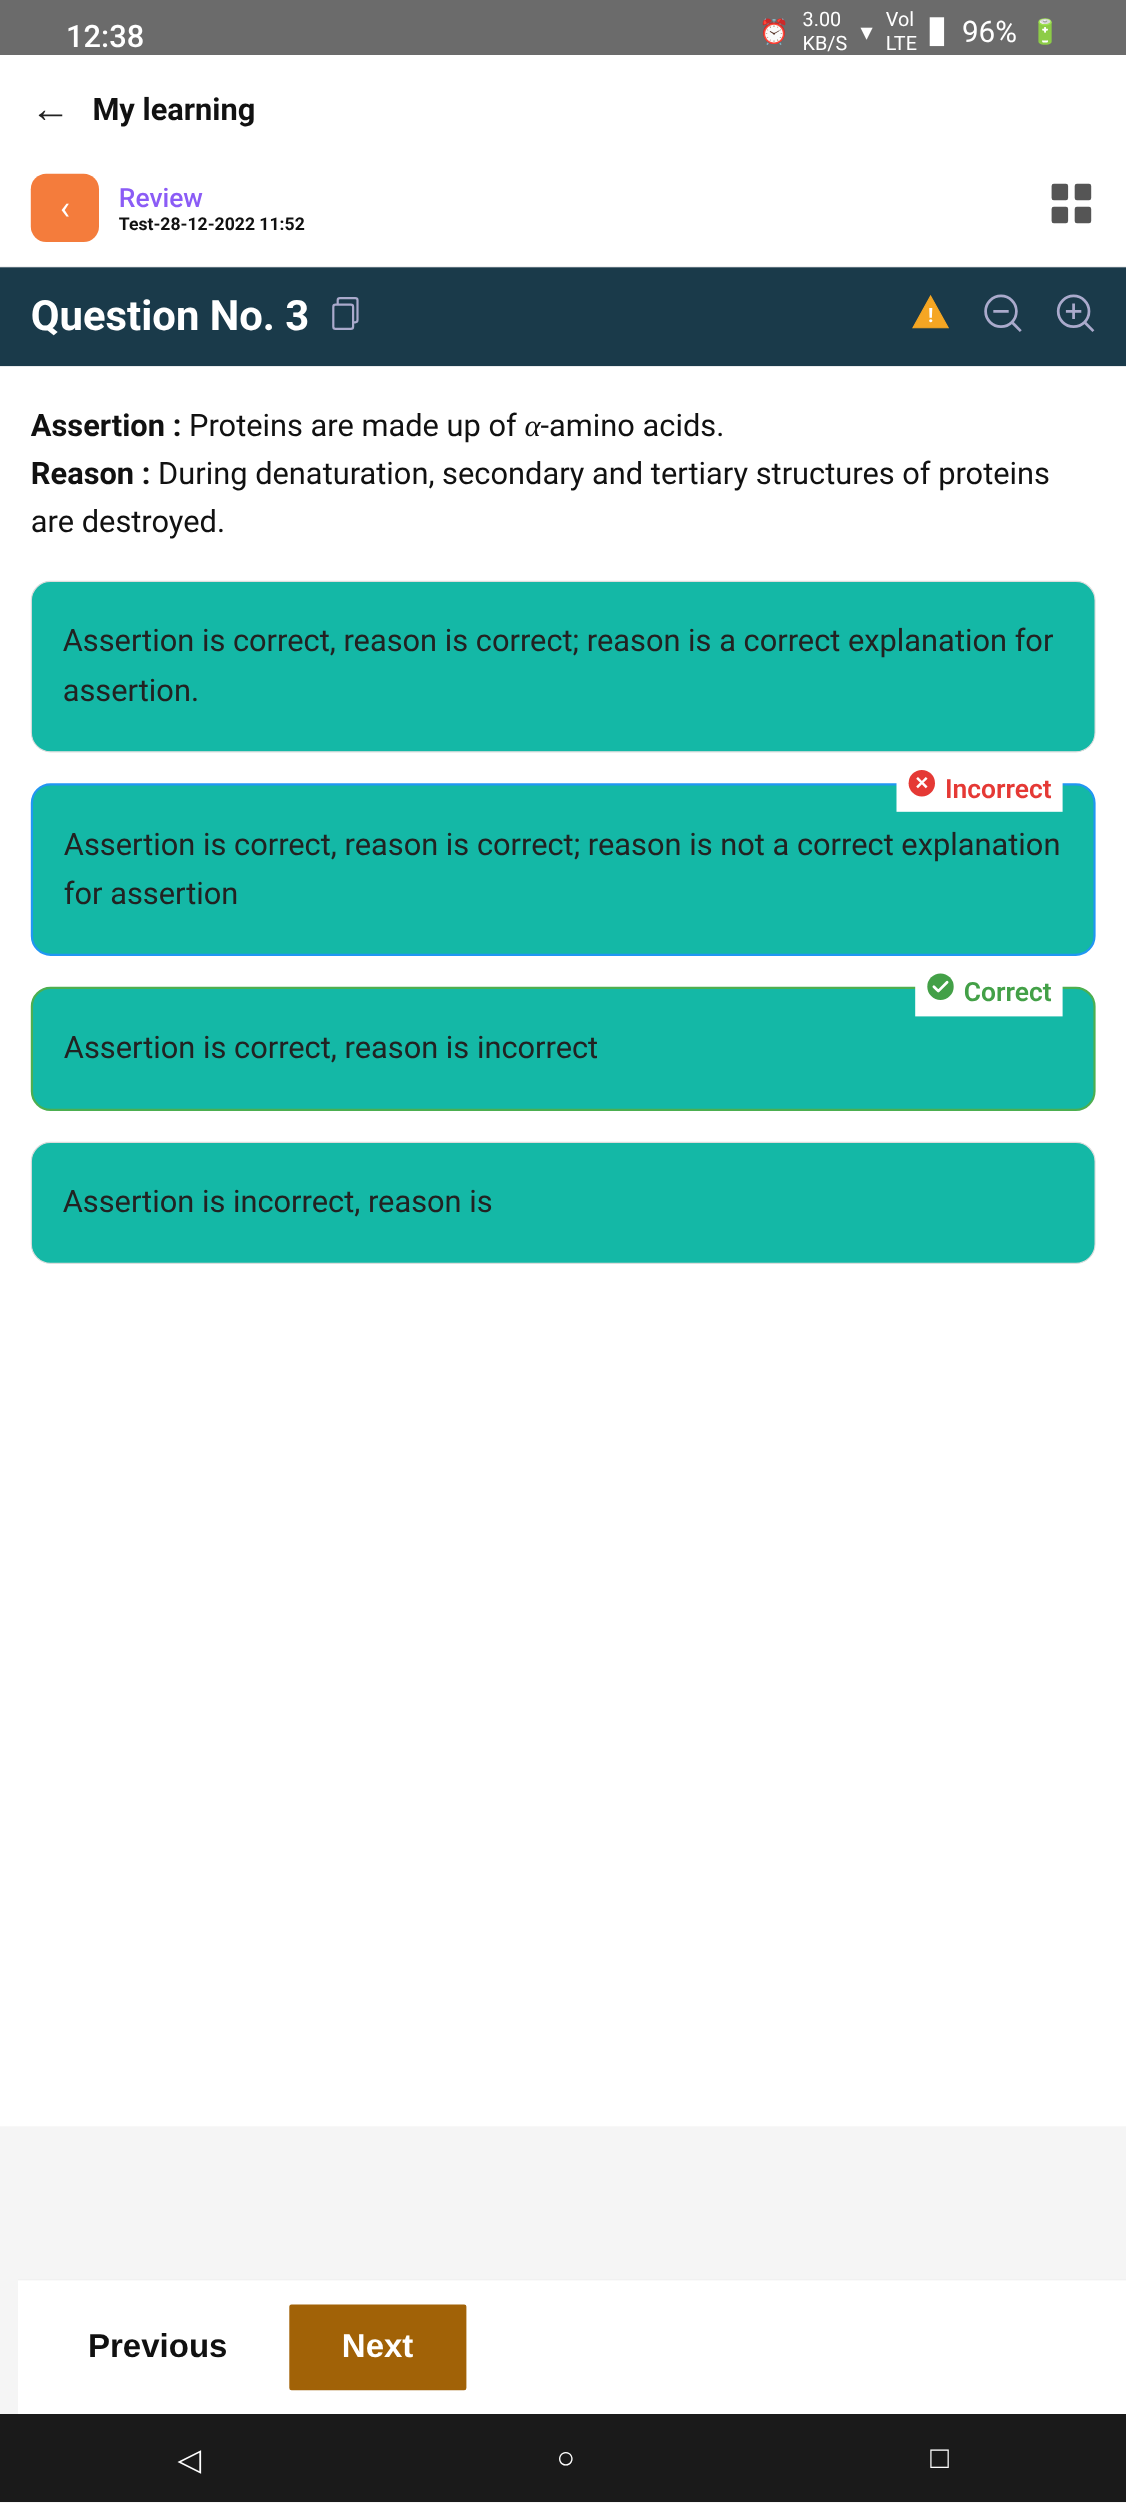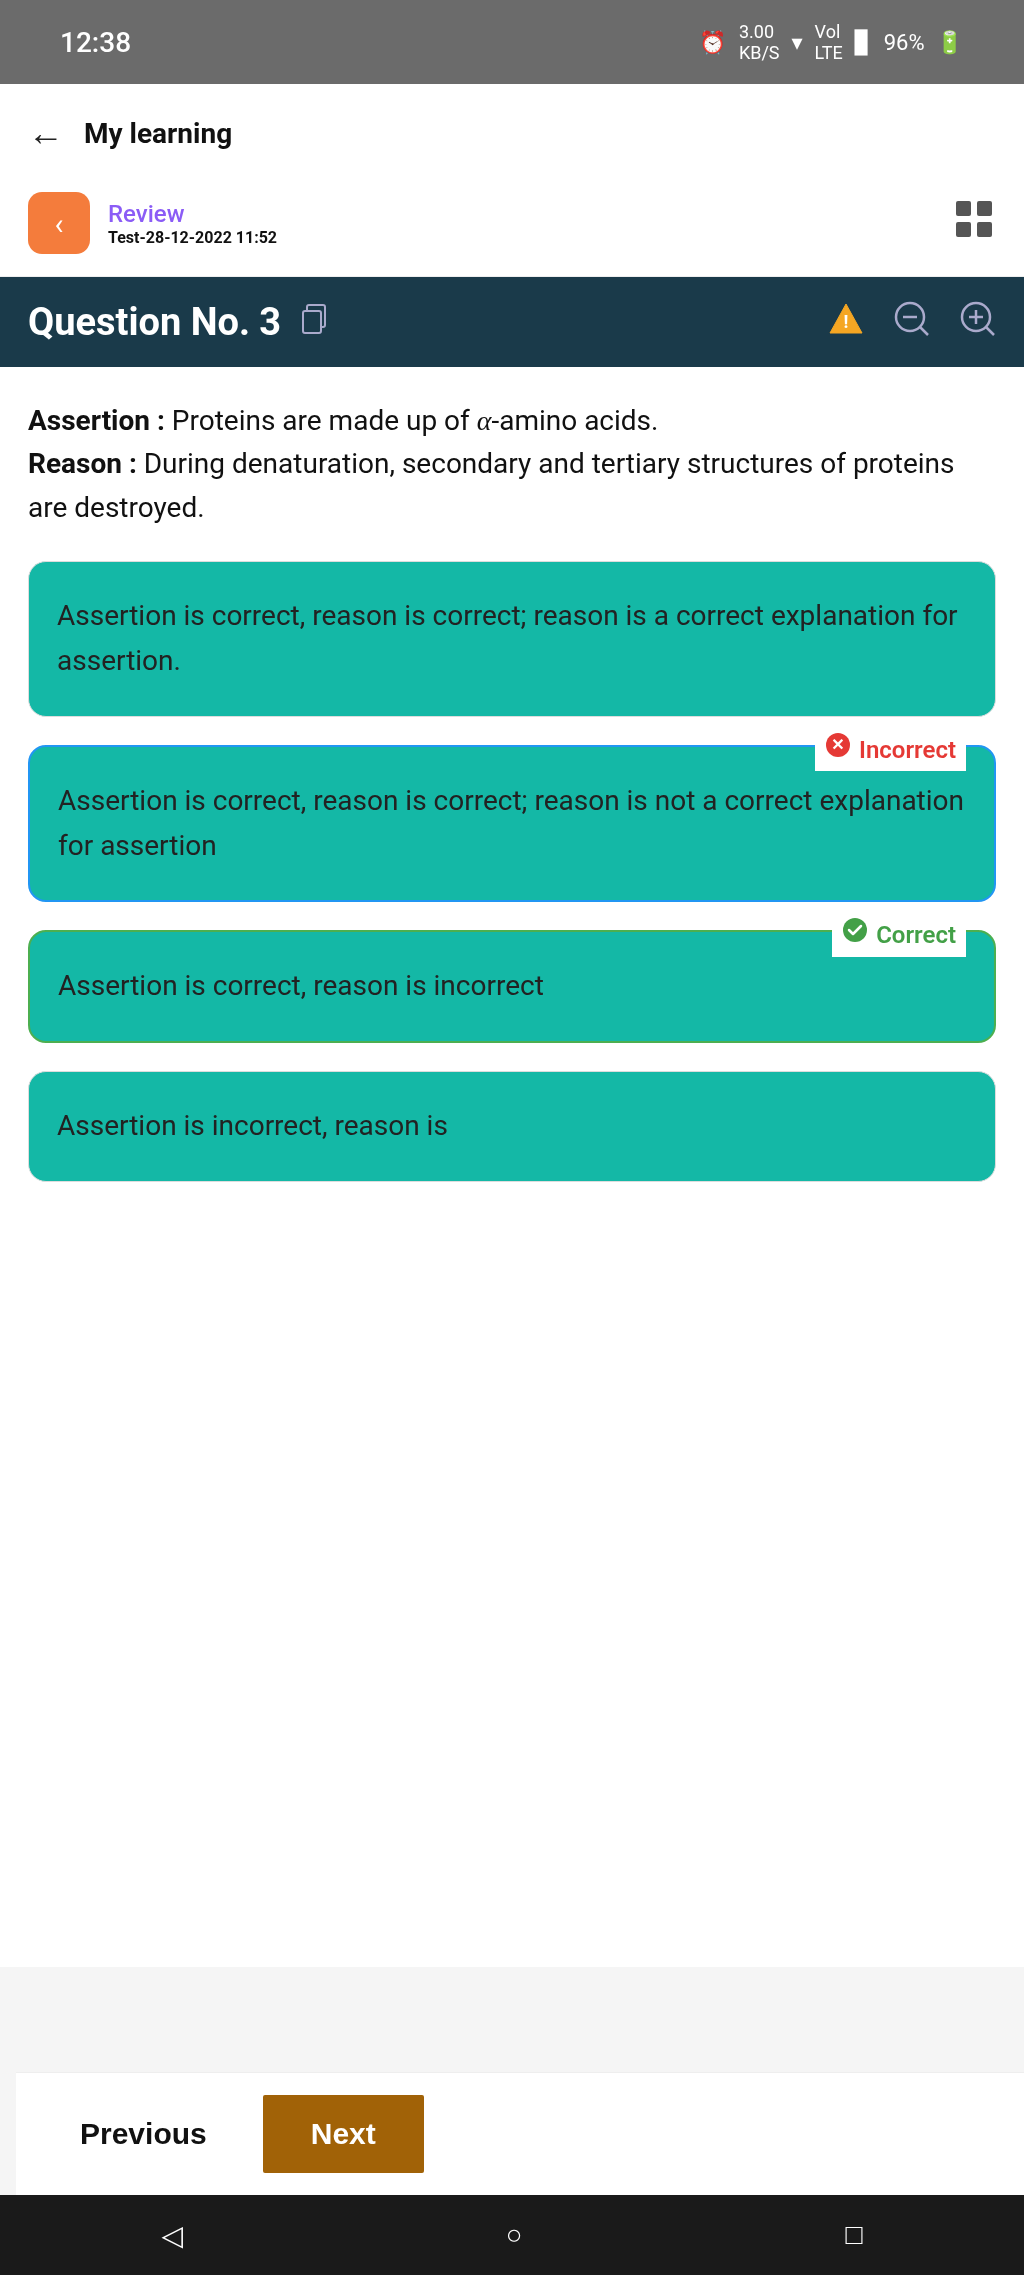--- a/index.html
+++ b/index.html
@@ -9,39 +9,39 @@
       font-family: 'Roboto', Arial, sans-serif;
       background: #f5f5f5;
       width: 1024px;
       min-height: 2275px;
       overflow-x: hidden;
     }
 
     
     .status-bar {
       background: #6b6b6b;
-      height: 84px;
-      display: flex;
-      align-items: center;
+      height: 50px;
+      display: flex;
+      align-items: flex-end;
       justify-content: space-between;
       padding: 0 60px;
       color: white;
     }
     .status-time {
       font-size: 28px;
       font-weight: 500;
     }
     .status-icons {
       display: flex;
       align-items: center;
       gap: 12px;
       font-size: 22px;
     }
     .battery-text {
-      font-size: 22px;
+      font-size: 27px;
     }
 
     
     .header {
       background: white;
       padding: 28px 28px 20px 28px;
       display: flex;
       align-items: center;
       gap: 20px;
     }

